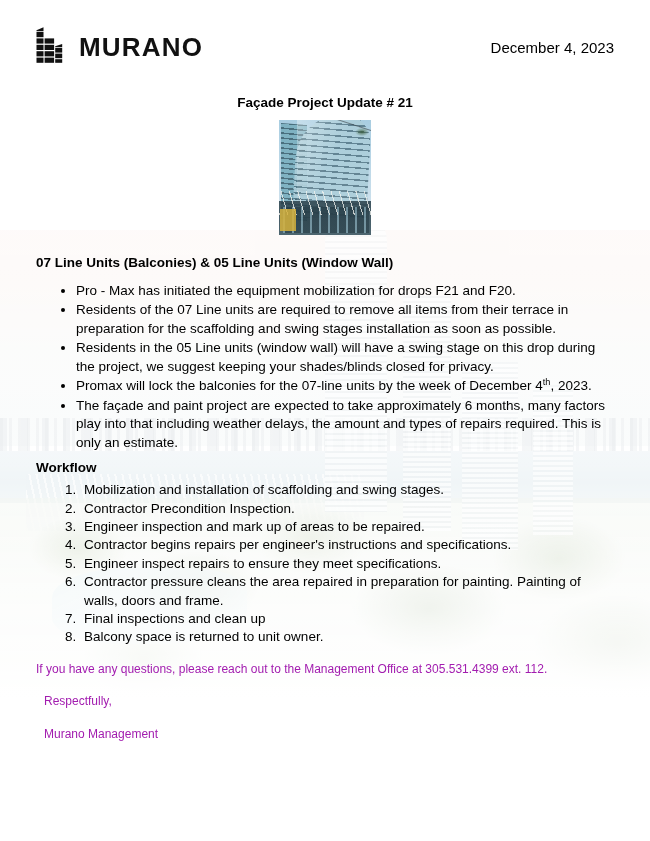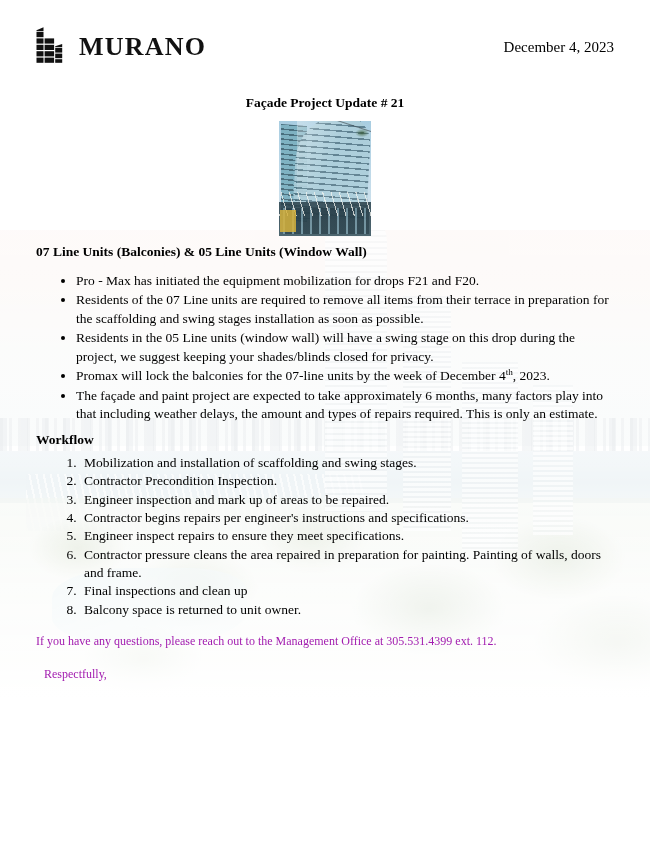--- a/index.html
+++ b/index.html
@@ -10,21 +10,20 @@
   body {
     font-family: "Liberation Sans", sans-serif;
   }
   .page {
     position: relative;
     width: 650px;
     height: 841px;
     background: #ffffff;
     overflow: hidden;
     box-sizing: border-box;
-    font-family: Liberation Serif, serif;
   }
 
   
   .watermark {
     position: absolute;
     left: 0;
     top: 230px;
     width: 650px;
     height: 470px;
     overflow: hidden;
@@ -264,21 +263,21 @@
     background: rgba(60,70,75,.6);
     transform: rotate(18deg);
     transform-origin: right center;
   }
 
   
   .section-heading {
     font-size: 13.5px;
     font-weight: bold;
     color: #000000;
-    margin-top: 8px;
+    margin-top: 20px;
   }
   .heading-workflow {
     margin-top: 8px;
     margin-bottom: 2px;
   }
   ul.bullets {
     margin: 12px 0 0 0;
     padding-left: 40px;
     list-style: disc;
   }
@@ -400,15 +399,16 @@
       <li>Engineer inspection and mark up of areas to be repaired.</li>
       <li>Contractor begins repairs per engineer's instructions and specifications.</li>
       <li>Engineer inspect repairs to ensure they meet specifications.</li>
       <li>Contractor pressure cleans the area repaired in preparation for painting. Painting of walls, doors and frame.</li>
       <li>Final inspections and clean up</li>
       <li>Balcony space is returned to unit owner.</li>
     </ol>
 
     <div class="para">If you have any questions, please reach out to the Management Office at 305.531.4399 ext. 112.</div>
     <div class="para tight">Respectfully,</div>
+    <div class="para tight">Murano Management</div>
 
   </div>
 </div>
 
 </body></html>

